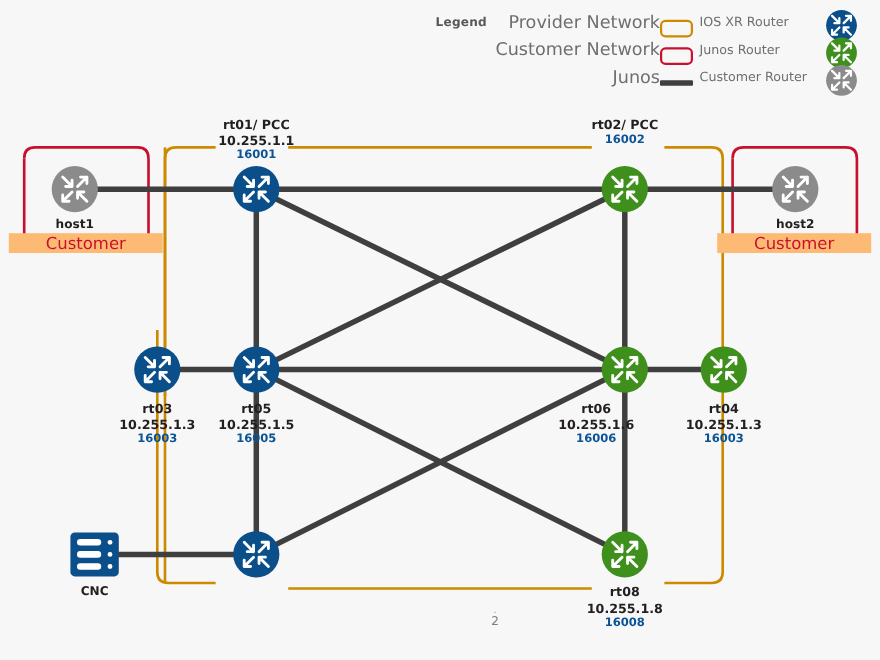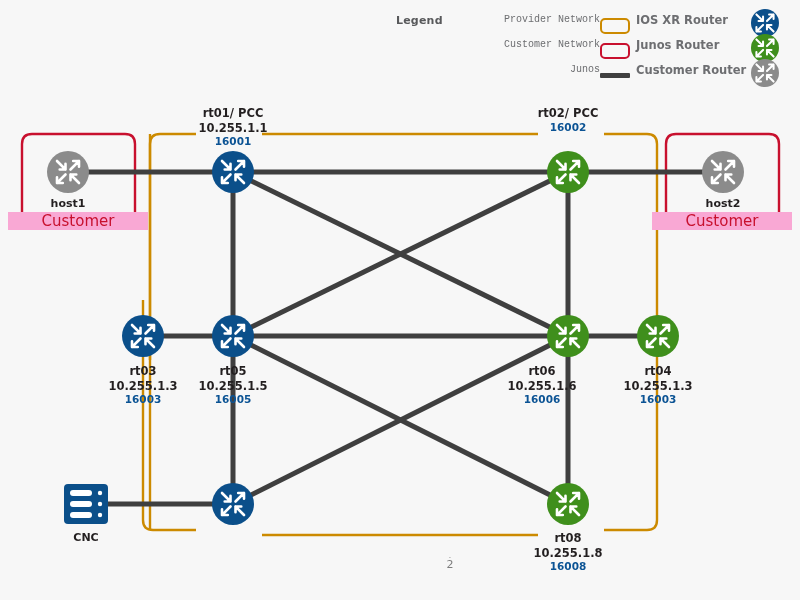--- a/index.html
+++ b/index.html
@@ -38,24 +38,23 @@
   .legend-col-labels {
     position: absolute;
     left: 420px;
     top: 13px;
     width: 180px;
     text-align: right;
   }
   .legend-col-labels .lg-row {
     height: 25px;
     line-height: 14px;
-    font-size: 10px;
+    font-size: 16px;
     color: #6d6e71;
     white-space: nowrap;
-    font-family: Liberation Mono, monospace;
   }
   .legend-swatches {
     position: absolute;
     left: 600px;
     top: 13px;
     width: 46px;
   }
   .legend-swatches .lg-swatch-row {
     height: 25px;
     display: flex;
@@ -74,21 +73,20 @@
     width: 30px;
     height: 5px;
     background: #3f3f3f;
     border-radius: 1px;
   }
   .legend-col2-labels {
     position: absolute;
     left: 636px;
     top: 13px;
     width: 104px;
-    font-weight: bold;
   }
   .legend-col2-labels .lg-row {
     height: 25px;
     line-height: 14px;
     font-size: 11.5px;
     color: #6d6e71;
     white-space: nowrap;
   }
   .legend-icons {
     position: absolute;
@@ -147,21 +145,21 @@
     font-weight: bold;
     color: #231f20;
     pointer-events: none;
   }
   .customer-zone-label {
     position: absolute;
     text-align: center;
     width: 140px;
     font-size: 15px;
     color: #c8102e;
-    background: #f9a8d4;
+    background: #fdba74;
     pointer-events: none;
   }
   .page-number {
     position: absolute;
     left: 400px;
     top: 558px;
     width: 100px;
     text-align: center;
     font-size: 11px;
     color: #7d7d7d;

